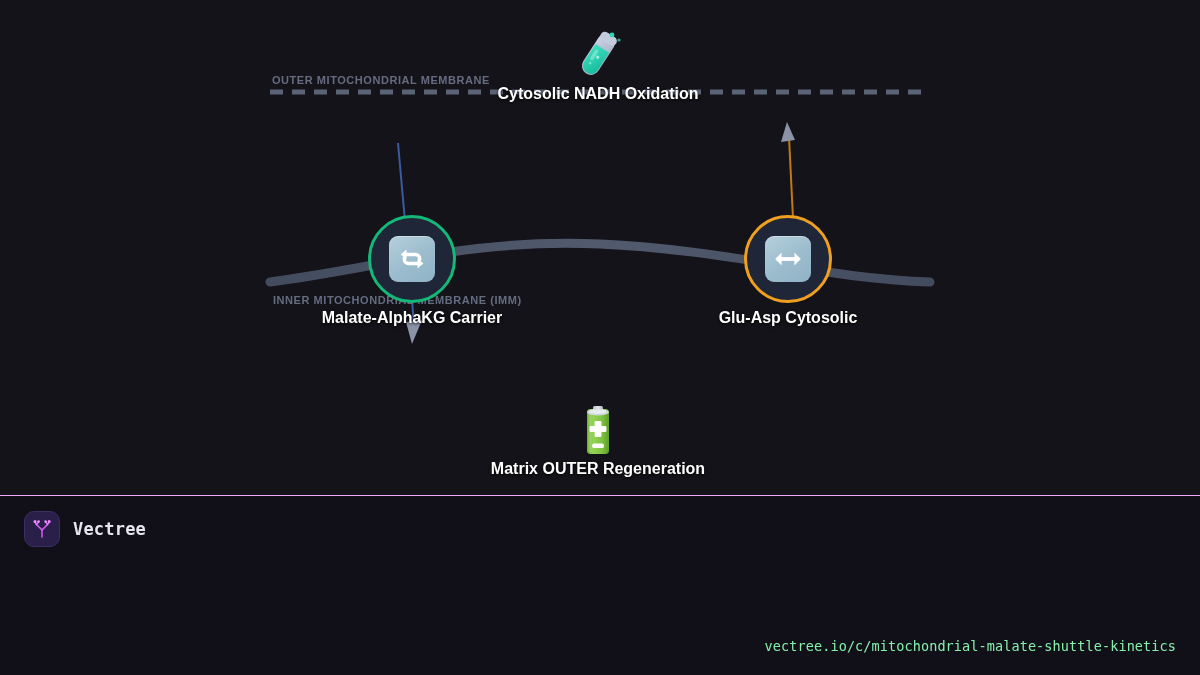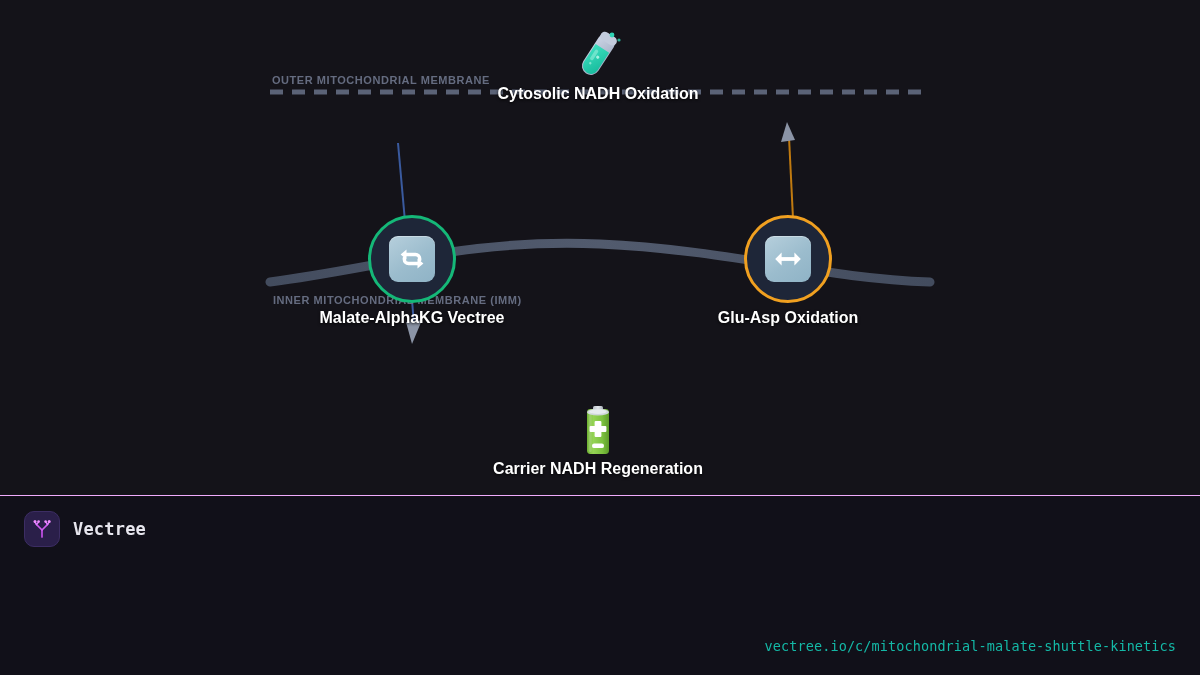--- a/index.html
+++ b/index.html
@@ -145,21 +145,21 @@
     font-weight: 700;
     color: #ffffff;
     letter-spacing: -0.4px;
   }
   #url {
     position: absolute;
     right: 24px;
     bottom: 22px;
     font-family: "DejaVu Sans Mono", monospace;
     font-size: 13.5px;
-    color: #14b8a6;
+    color: #86efac;
     letter-spacing: 0.1px;
   }
 </style>
 </head>
 <body>
 
 <div id="stage">
 
   <div id="canvas">
 
@@ -227,49 +227,49 @@
     <div class="node" style="left:412px; top:259px;">
       <div class="node-circle carrier"></div>
       <div class="node-tile">
         <svg width="30" height="30" viewBox="0 0 30 30">
           <path d="M7 10.5 h11.5 a4.2 4.2 0 0 1 4.2 4.2 v1.2" fill="none" stroke="#ffffff" stroke-width="3.4" stroke-linecap="round"></path>
           <polygon points="9.5,5.6 9.5,15.4 3.6,10.5" fill="#ffffff"></polygon>
           <path d="M23 19.5 h-11.5 a4.2 4.2 0 0 1 -4.2 -4.2 v-1.2" fill="none" stroke="#ffffff" stroke-width="3.4" stroke-linecap="round"></path>
           <polygon points="20.5,14.6 20.5,24.4 26.4,19.5" fill="#ffffff"></polygon>
         </svg>
       </div>
-      <span class="node-label">Malate-AlphaKG Vectree</span>
+      <span class="node-label">Malate-AlphaKG Carrier</span>
     </div>
 
     <div class="node" style="left:788px; top:259px;">
       <div class="node-circle antiporter"></div>
       <div class="node-tile">
         <svg width="30" height="30" viewBox="0 0 30 30">
           <rect x="7" y="13.1" width="16" height="3.8" fill="#ffffff"></rect>
           <polygon points="8.6,8.6 8.6,21.4 2.2,15" fill="#ffffff"></polygon>
           <polygon points="21.4,8.6 21.4,21.4 27.8,15" fill="#ffffff"></polygon>
         </svg>
       </div>
-      <span class="node-label">Glu-Asp Oxidation</span>
+      <span class="node-label">Glu-Asp Cytosolic</span>
     </div>
 
     <div class="icon-node" style="left:598px; top:432px;">
       <span class="glyph">
         <svg width="34" height="52" viewBox="0 0 34 52">
           <rect x="12" y="2" width="10" height="5" rx="1.6" fill="url(#battCap)"></rect>
           <rect x="6" y="5" width="22" height="45" rx="3.4" fill="url(#battBody)"></rect>
           <ellipse cx="17" cy="8.2" rx="11" ry="3.4" fill="#cfd6da"></ellipse>
           <ellipse cx="17" cy="7.6" rx="8.6" ry="2.3" fill="#e7ecef"></ellipse>
           <rect x="13.6" y="17" width="6.8" height="16" rx="1.1" fill="#ffffff"></rect>
           <rect x="8.6" y="22" width="16.8" height="6" rx="1.1" fill="#ffffff"></rect>
           <rect x="11" y="39.5" width="12" height="4.6" rx="2.2" fill="#ffffff"></rect>
           <rect x="7.6" y="7" width="3" height="41" rx="1.5" fill="#ffffff" opacity=".18"></rect>
         </svg>
       </span>
-      <span class="node-label">Carrier NADH Regeneration</span>
+      <span class="node-label">Matrix OUTER Regeneration</span>
     </div>
 
   </div>
 
   <div id="footer">
 
     <div id="brand">
       <span id="brand-logo">
         <svg width="22" height="22" viewBox="0 0 22 22">
           <path d="M11 19 L11 12" stroke="#c552e8" stroke-width="1.7" stroke-linecap="round"></path>

